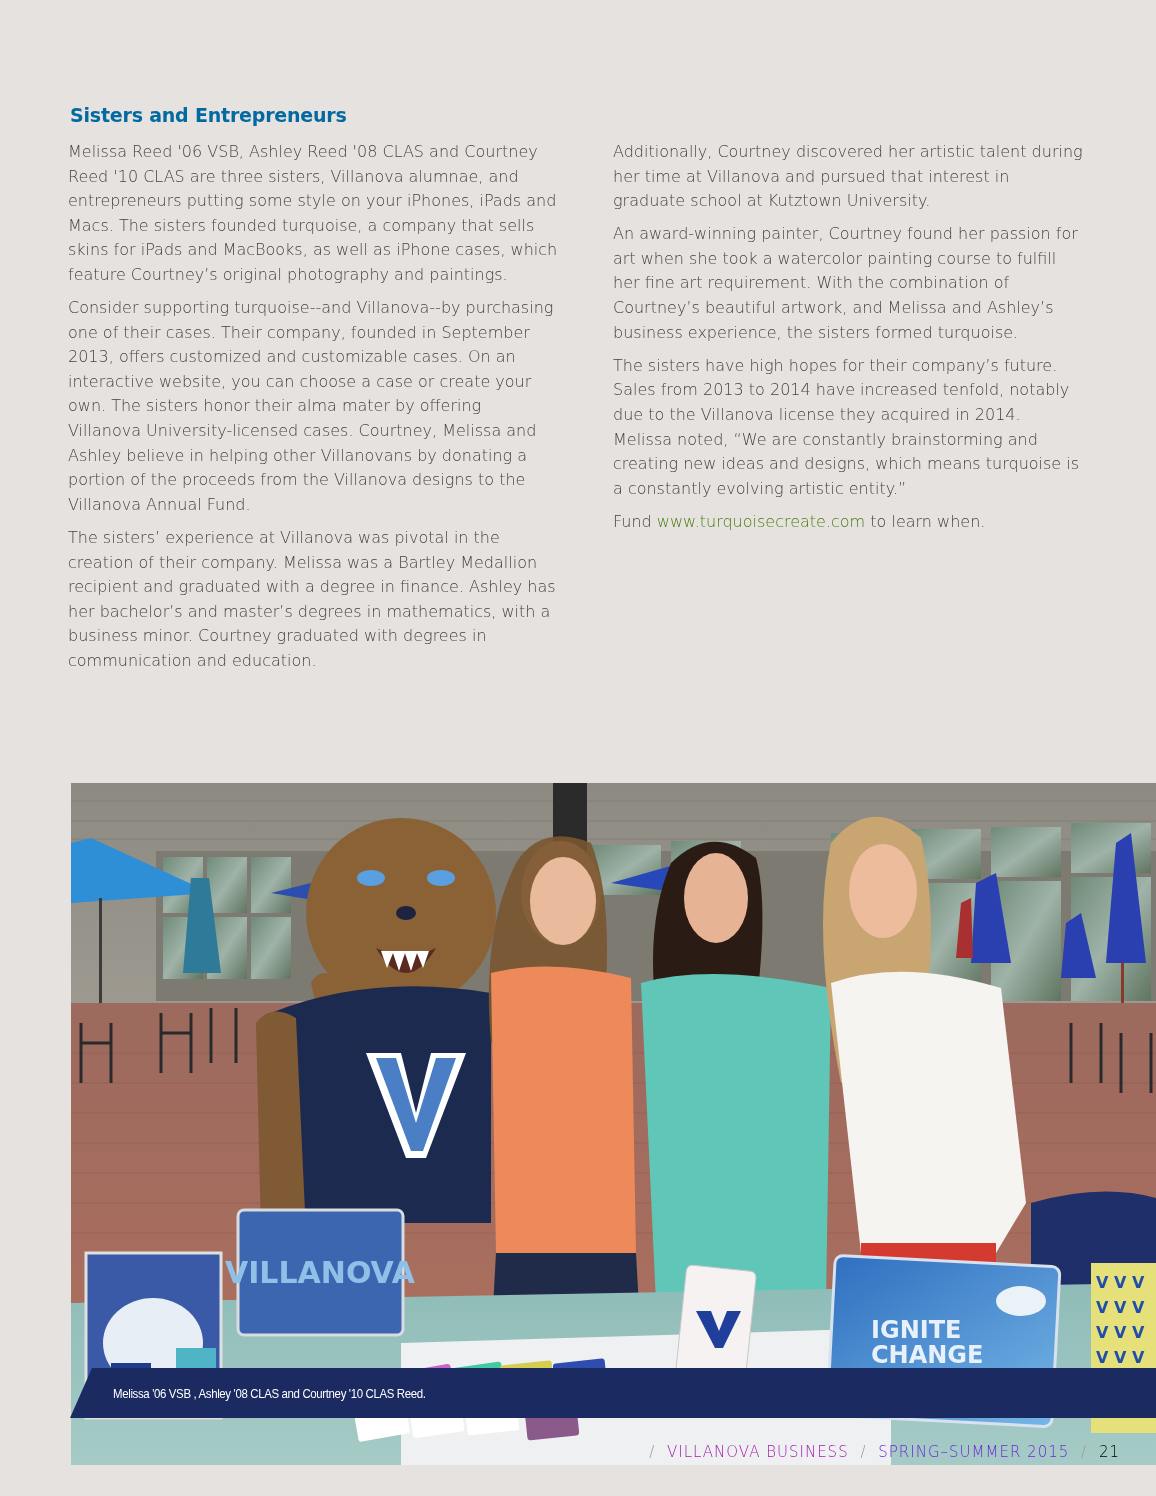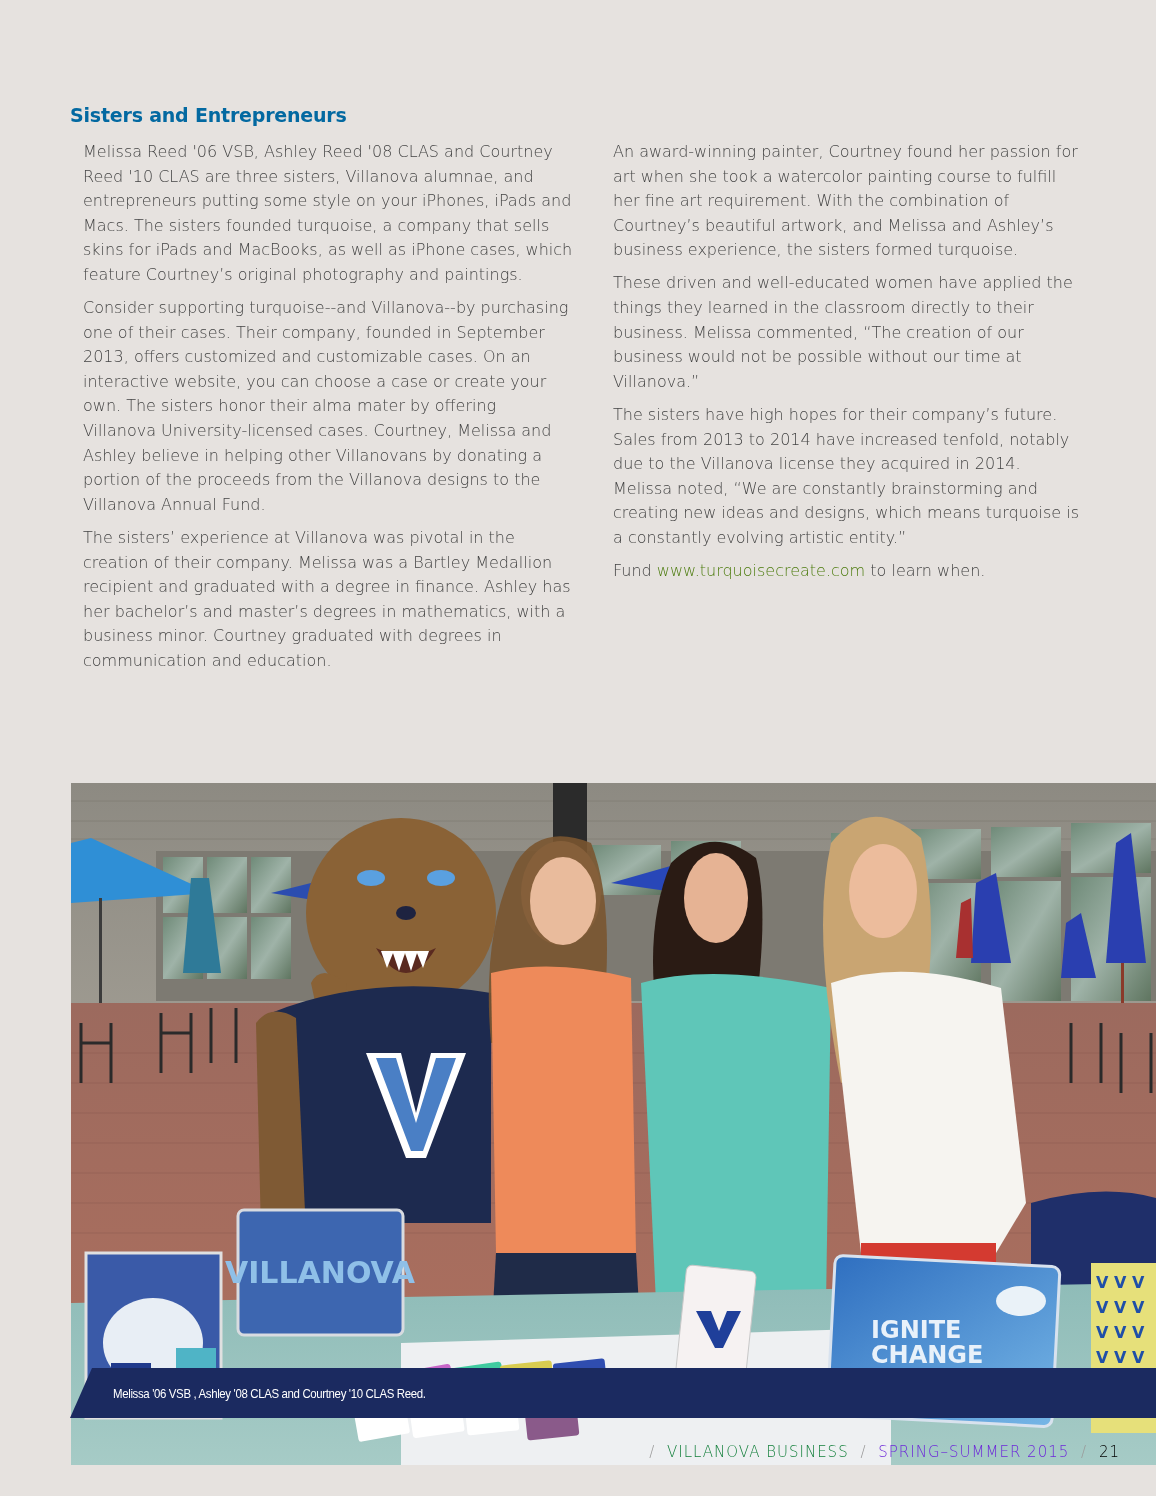--- a/index.html
+++ b/index.html
@@ -23,21 +23,21 @@
     }
     .col {
       position: absolute;
       font-family: "DejaVu Sans", sans-serif;
       font-size: 16px;
       line-height: 24.6px;
       color: #444;
       font-weight: 300;
     }
     .col p { margin-bottom: 8.5px; }
-    .col-left { left: 83px; top: 140px; width: 490px; }
+    .col-left { left: 68px; top: 140px; width: 490px; }
     .col-right { left: 613px; top: 140px; width: 470px; }
     .link { color: #4d7c0f; text-decoration: none; }
 
     .photo {
       position: absolute;
       left: 71px;
       top: 735px;
       width: 1085px;
       height: 682px;
       overflow: hidden;
@@ -70,38 +70,38 @@
       position: absolute;
       right: 36px;
       top: 1443px;
       font-family: "DejaVu Sans", sans-serif;
       font-size: 15px;
       letter-spacing: 1px;
       white-space: nowrap;
       font-weight: 300;
     }
     .footer .sep { color: #9a9a9a; margin: 0 6px; }
-    .footer .pub { color: #15803d; }
+    .footer .pub { color: #a21caf; }
     .footer .issue { color: #6d28d9; }
     .footer .page { color: #000000; }
   </style>
 </head>
 <body>
 
 <h2 class="heading">Sisters and Entrepreneurs</h2>
 
 <div class="col col-left">
   <p>Melissa Reed '06 VSB, Ashley Reed '08 CLAS and Courtney Reed '10 CLAS are three sisters, Villanova alumnae, and entrepreneurs putting some style on your iPhones, iPads and Macs. The sisters founded turquoise, a company that sells skins for iPads and MacBooks, as well as iPhone cases, which feature Courtney’s original photography and paintings.</p>
   <p>Consider supporting turquoise--and Villanova--by purchasing one of their cases. Their company, founded in September 2013, offers customized and customizable cases. On an interactive website, you can choose a case or create your own. The sisters honor their alma mater by offering Villanova University-licensed cases. Courtney, Melissa and Ashley believe in helping other Villanovans by donating a portion of the proceeds from the Villanova designs to the Villanova Annual Fund.</p>
   <p>The sisters’ experience at Villanova was pivotal in the creation of their company. Melissa was a Bartley Medallion recipient and graduated with a degree in finance. Ashley has her bachelor’s and master’s degrees in mathematics, with a business minor. Courtney graduated with degrees in communication and education.</p>
 </div>
 
 <div class="col col-right">
+  <p>Additionally, Courtney discovered her artistic talent during her time at Villanova and pursued that interest in graduate school at Kutztown University.</p>
   <p>An award-winning painter, Courtney found her passion for art when she took a watercolor painting course to fulfill her fine art requirement. With the combination of Courtney’s beautiful artwork, and Melissa and Ashley’s business experience, the sisters formed turquoise.</p>
-  <p>These driven and well-educated women have applied the things they learned in the classroom directly to their business. Melissa commented, “The creation of our business would not be possible without our time at Villanova.”</p>
   <p>The sisters have high hopes for their company’s future. Sales from 2013 to 2014 have increased tenfold, notably due to the Villanova license they acquired in 2014. Melissa noted, “We are constantly brainstorming and creating new ideas and designs, which means turquoise is a constantly evolving artistic entity.”</p>
   <p><span>Fund </span><a class="link">www.turquoisecreate.com</a><span> to learn when.</span></p>
 </div>
 
 <div class="photo">
   <svg width="1085" height="682" viewBox="0 0 1085 682" xmlns="http://www.w3.org/2000/svg">
     <defs>
       <linearGradient id="wall" x1="0" y1="0" x2="0" y2="1">
         <stop offset="0" stop-color="#8d8a82"></stop>
         <stop offset="1" stop-color="#a29e94"></stop>

